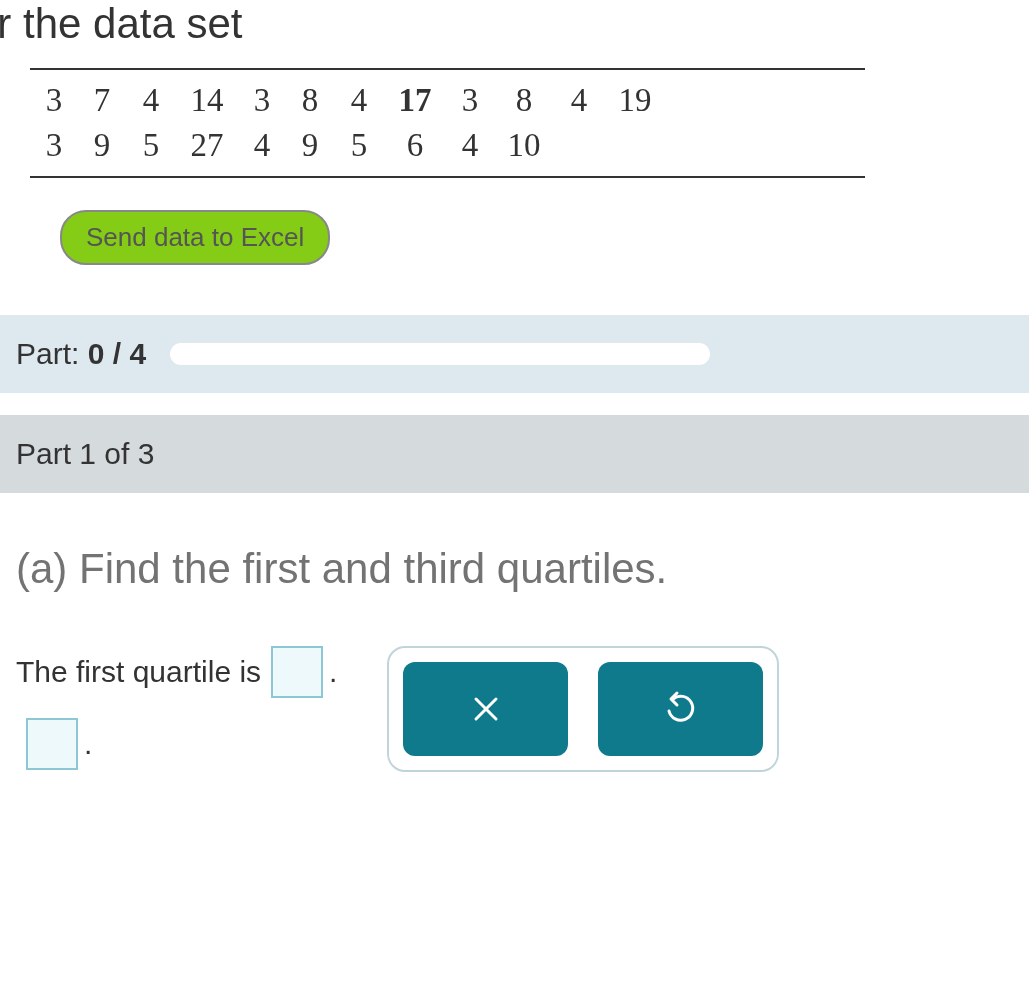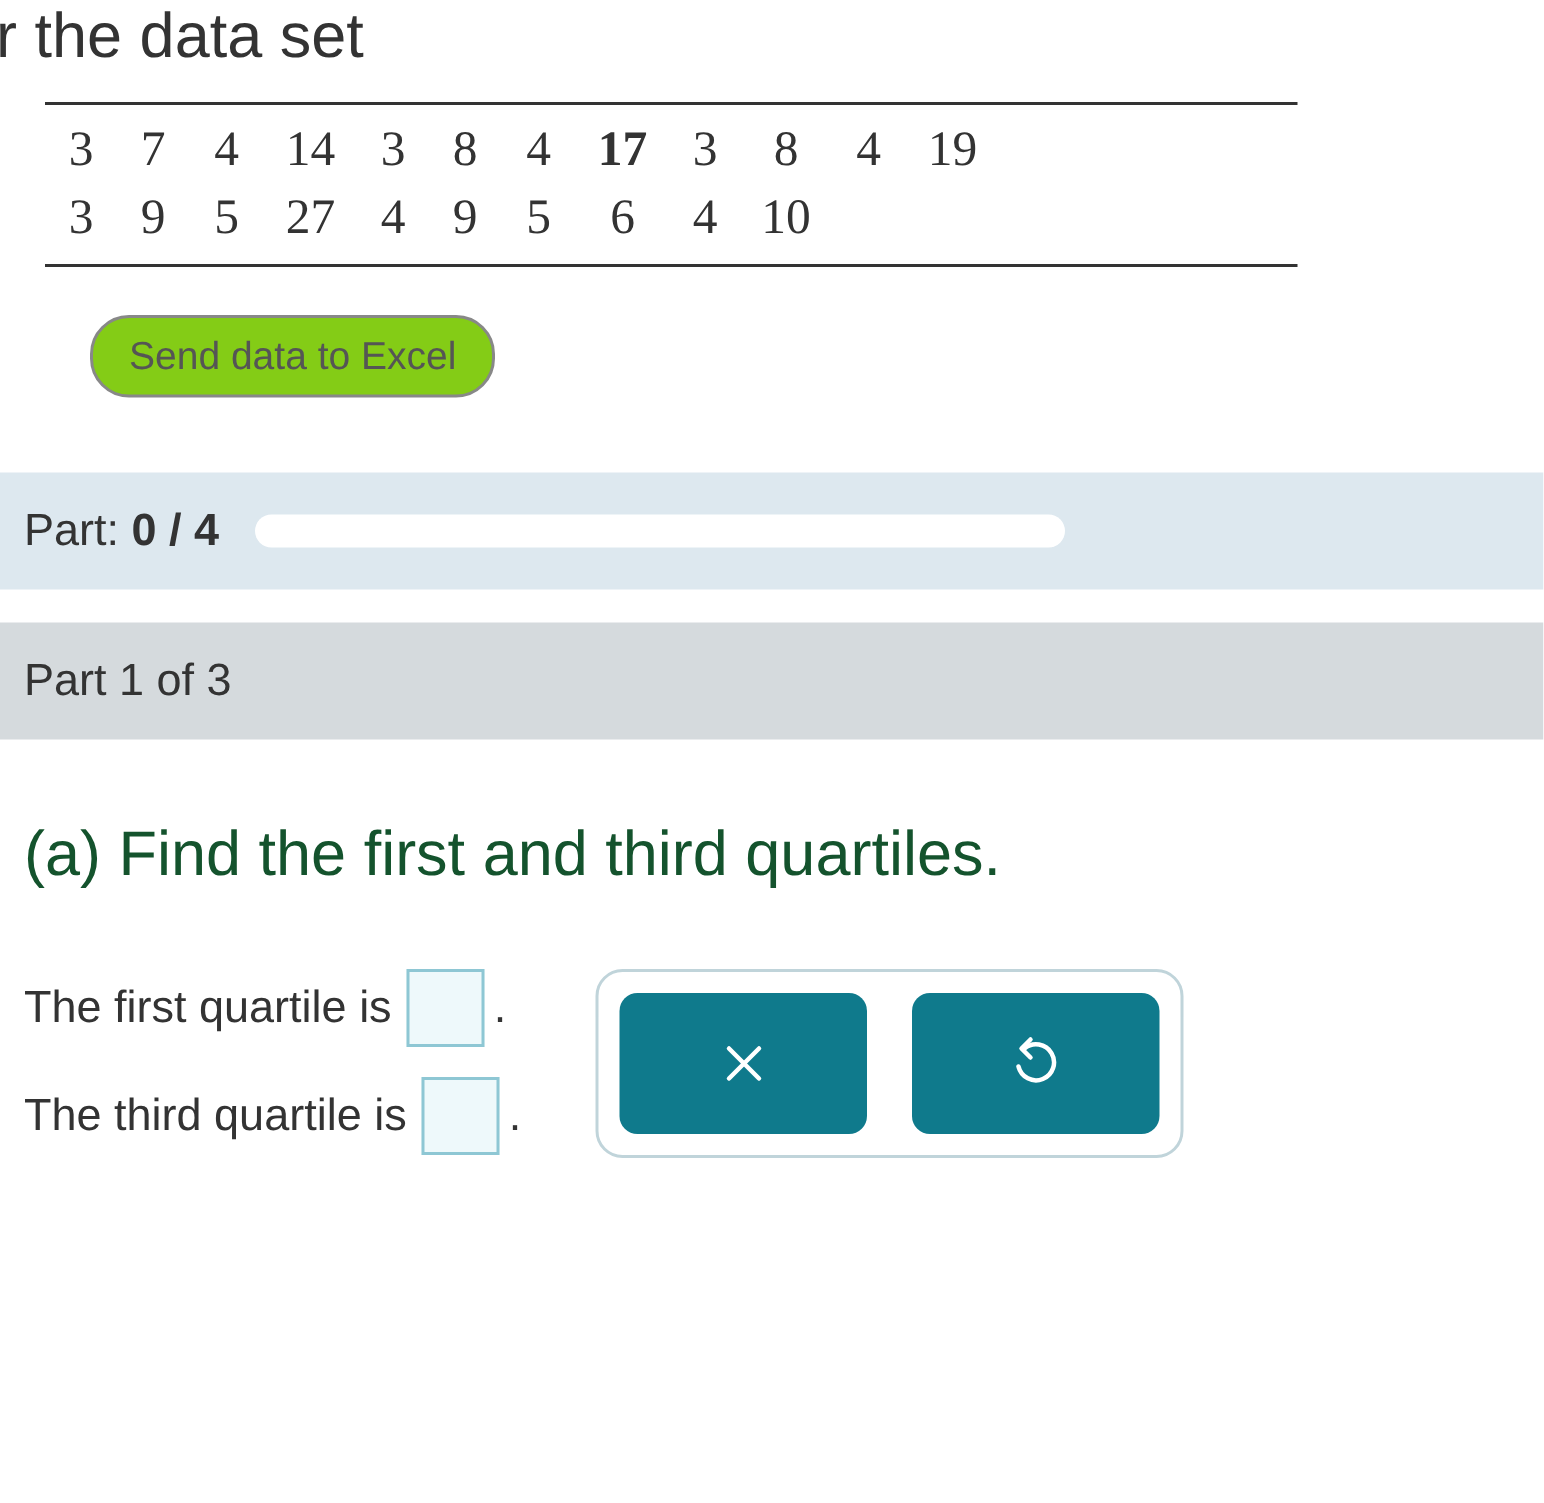--- a/index.html
+++ b/index.html
@@ -73,21 +73,21 @@
     }
     .part-header {
       background: #d5dadd;
       padding: 22px 16px;
       font-size: 30px;
       color: #333;
       margin-top: 22px;
     }
     .question {
       font-size: 42px;
-      color: #14532d;
+      color: #737373;
       padding: 52px 30px 40px 16px;
     }
     .answer-area {
       display: flex;
       align-items: flex-start;
       padding: 13px 16px;
     }
     .answer-lines {
       flex: 0 0 auto;
     }
@@ -194,21 +194,20 @@
 <div class="question">(a) Find the first and third quartiles.</div>
 
 <div class="answer-area">
   <div class="answer-lines">
     <div class="answer-line">
       <span>The first quartile is </span>
       <input class="answer-input" type="text" style="">
       <span class="period">.</span>
     </div>
     <div class="answer-line">
-      <span>The third quartile is </span>
       <input class="answer-input" type="text" style="">
       <span class="period">.</span>
     </div>
   </div>
   <div class="tool-panel">
     <button class="tool-btn">
       <svg viewBox="0 0 40 40">
         <line x1="10" y1="10" x2="30" y2="30"></line>
         <line x1="30" y1="10" x2="10" y2="30"></line>
       </svg>

